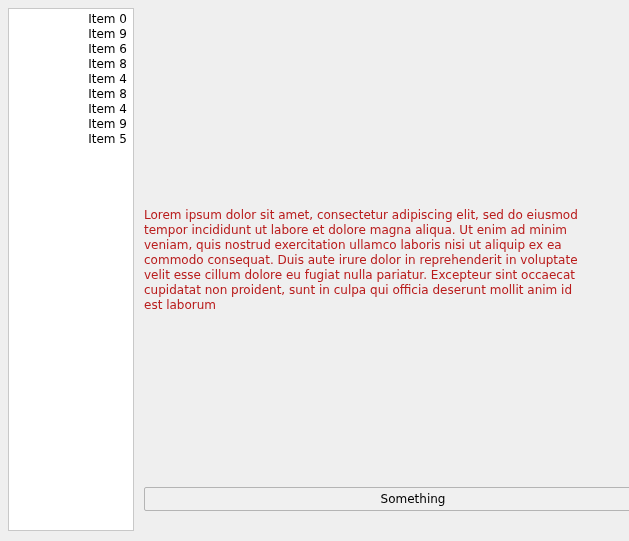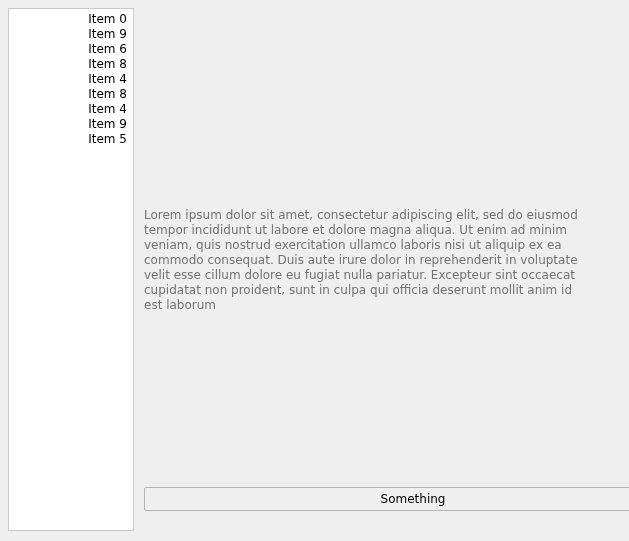--- a/index.html
+++ b/index.html
@@ -55,21 +55,21 @@
     width: 479px;
     height: 523px;
   }
   .paragraph {
     position: absolute;
     left: 2px;
     top: 200px;
     width: 436px;
     font-size: 12px;
     line-height: 15px;
-    color: #737373;
+    color: #b91c1c;
     text-align: left;
   }
   .bottom-button {
     position: absolute;
     left: 2px;
     bottom: 20px;
     width: 538px;
     height: 24px;
     background: #f0f0f0;
     border: 1px solid #b4b4b4;

